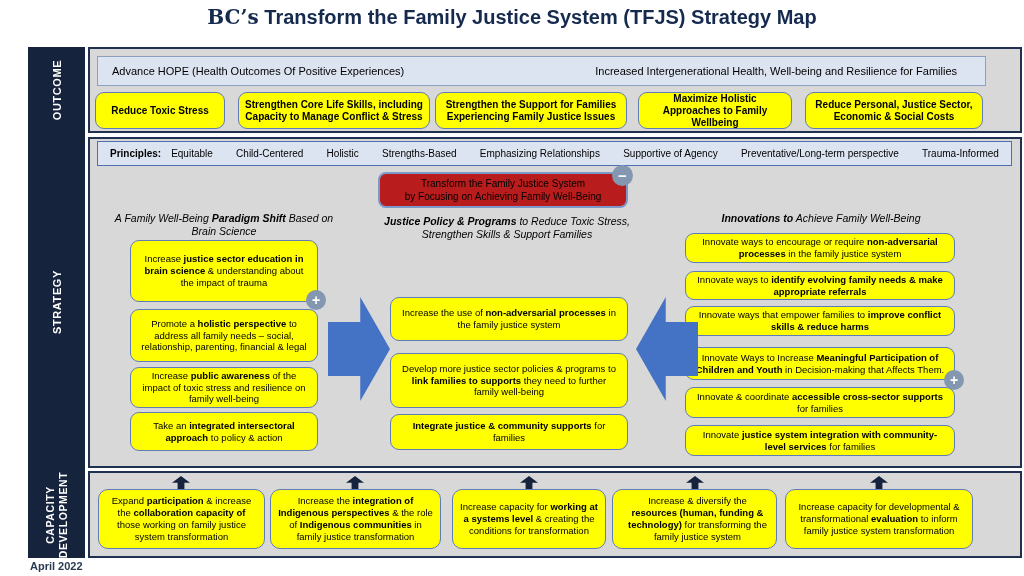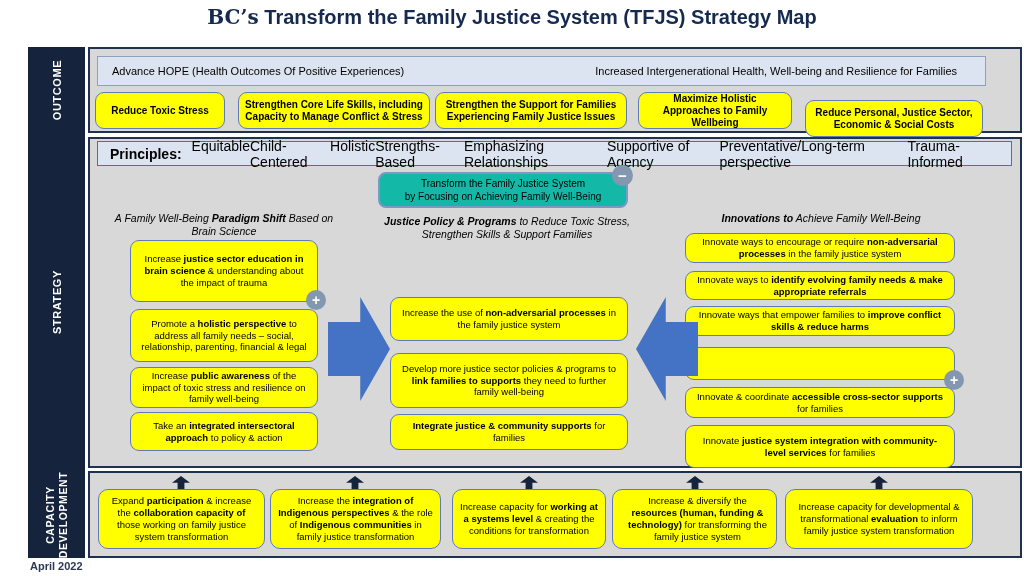--- a/index.html
+++ b/index.html
@@ -29,29 +29,29 @@
   .banner-right{position:absolute;right:28px;top:50%;transform:translateY(-50%);white-space:nowrap;}
 
   .ybox{position:absolute;background:#FFFF00;border:1.5px solid #5F7CB8;border-radius:9px;
         box-sizing:border-box;display:flex;align-items:center;justify-content:center;
         text-align:center;}
   .obox{font-size:10px;font-weight:bold;line-height:1.2;padding:2px 6px;}
   #o1{left:95px;top:92px;width:130px;height:37px;}
   #o2{left:238px;top:92px;width:192px;height:37px;}
   #o3{left:435px;top:92px;width:192px;height:37px;}
   #o4{left:638px;top:92px;width:154px;height:37px;}
-  #o5{left:805px;top:100px;width:178px;height:37px;}
+  #o5{left:805px;top:92px;width:178px;height:37px;}
 
   .principles{position:absolute;left:97px;top:141px;width:915px;height:25px;background:#DDE4F1;
               border:1.5px solid #4C6FAF;box-sizing:border-box;display:flex;align-items:center;
-              padding:0 12px;font-size:14px;}
+              padding:0 12px;font-size:10px;}
   .principles .plabel{font-weight:bold;margin-right:10px;}
   .principles .pitems{flex:1;display:flex;justify-content:space-between;}
 
-  .goal{position:absolute;left:378px;top:172px;width:250px;height:36px;background:#14b8a6;
+  .goal{position:absolute;left:378px;top:172px;width:250px;height:36px;background:#b91c1c;
         border:2px solid #7C98C8;border-radius:8px;box-sizing:border-box;display:flex;
         flex-direction:column;align-items:center;justify-content:center;font-size:10px;line-height:1.3;}
   .badge{position:absolute;width:21px;height:21px;border-radius:50%;background:#8497B0;color:#fff;
          display:flex;align-items:center;justify-content:center;font-size:15px;font-weight:bold;
          line-height:1;cursor:pointer;}
   #goal-badge{right:-7px;top:-9px;}
   #L1-badge{right:-9px;bottom:-9px;width:20px;height:20px;font-size:14px;}
   #R4-badge{right:-10px;bottom:-11px;width:20px;height:20px;font-size:14px;}
 
   .colheader{position:absolute;font-style:italic;font-size:10.5px;text-align:center;line-height:1.25;}
@@ -66,21 +66,21 @@
   #L4{left:130px;top:412px;width:188px;height:39px;}
   #M1{left:390px;top:252px;width:238px;height:41px;}
   #M2{left:390px;top:297px;width:238px;height:44px;}
   #M3{left:390px;top:353px;width:238px;height:55px;}
   #M4{left:390px;top:414px;width:238px;height:36px;}
   #R1{left:685px;top:233px;width:270px;height:30px;}
   #R2{left:685px;top:271px;width:270px;height:29px;}
   #R3{left:685px;top:306px;width:270px;height:30px;}
   #R4{left:685px;top:347px;width:270px;height:33px;}
   #R5{left:685px;top:387px;width:270px;height:31px;}
-  #R6{left:685px;top:425px;width:270px;height:43px;}
+  #R6{left:685px;top:425px;width:270px;height:31px;}
 
   .bigarrow{position:absolute;width:62px;height:104px;background:#4472C4;}
   #arrow-ltr{left:328px;top:297px;clip-path:polygon(0 24%,52% 24%,52% 0,100% 50%,52% 100%,52% 76%,0 76%);}
   #arrow-rtl{left:636px;top:297px;clip-path:polygon(100% 24%,48% 24%,48% 0,0 50%,48% 100%,48% 76%,100% 76%);}
 
   .uparrow{position:absolute;top:476px;width:18px;height:15px;background:#16233C;
            clip-path:polygon(50% 0,100% 45%,69% 45%,69% 100%,31% 100%,31% 45%,0 45%);}
   #ua1{left:172px;} #ua2{left:346px;} #ua3{left:520px;} #ua4{left:686px;} #ua5{left:870px;}
 
   .cbox{font-size:9.5px;line-height:1.25;padding:2px 6px;border-radius:10px;}
@@ -184,20 +184,21 @@
   <div class="ybox sbox" id="R1">
       <span><span>Innovate ways to encourage or require </span><b>non-adversarial processes</b><span> in the family justice system</span></span>
     </div>
   <div class="ybox sbox" id="R2">
       <span><span>Innovate ways to </span><b>identify evolving family needs &amp; make appropriate referrals</b></span>
     </div>
   <div class="ybox sbox" id="R3">
       <span><span>Innovate ways that empower families to </span><b>improve conflict skills &amp; reduce harms</b></span>
     </div>
   <div class="ybox sbox" id="R4">
+    <span><span>Innovate Ways to Increase </span><b>Meaningful Participation of Children and Youth</b><span> in Decision-making that Affects Them.</span></span>
     <span class="badge" id="R4-badge">
         <span>+</span>
       </span>
   </div>
   <div class="ybox sbox" id="R5">
       <span><span>Innovate &amp; coordinate </span><b>accessible cross-sector supports</b><span> for families</span></span>
     </div>
   <div class="ybox sbox" id="R6">
       <span><span>Innovate </span><b>justice system integration with community-level services</b><span> for families</span></span>
     </div>

